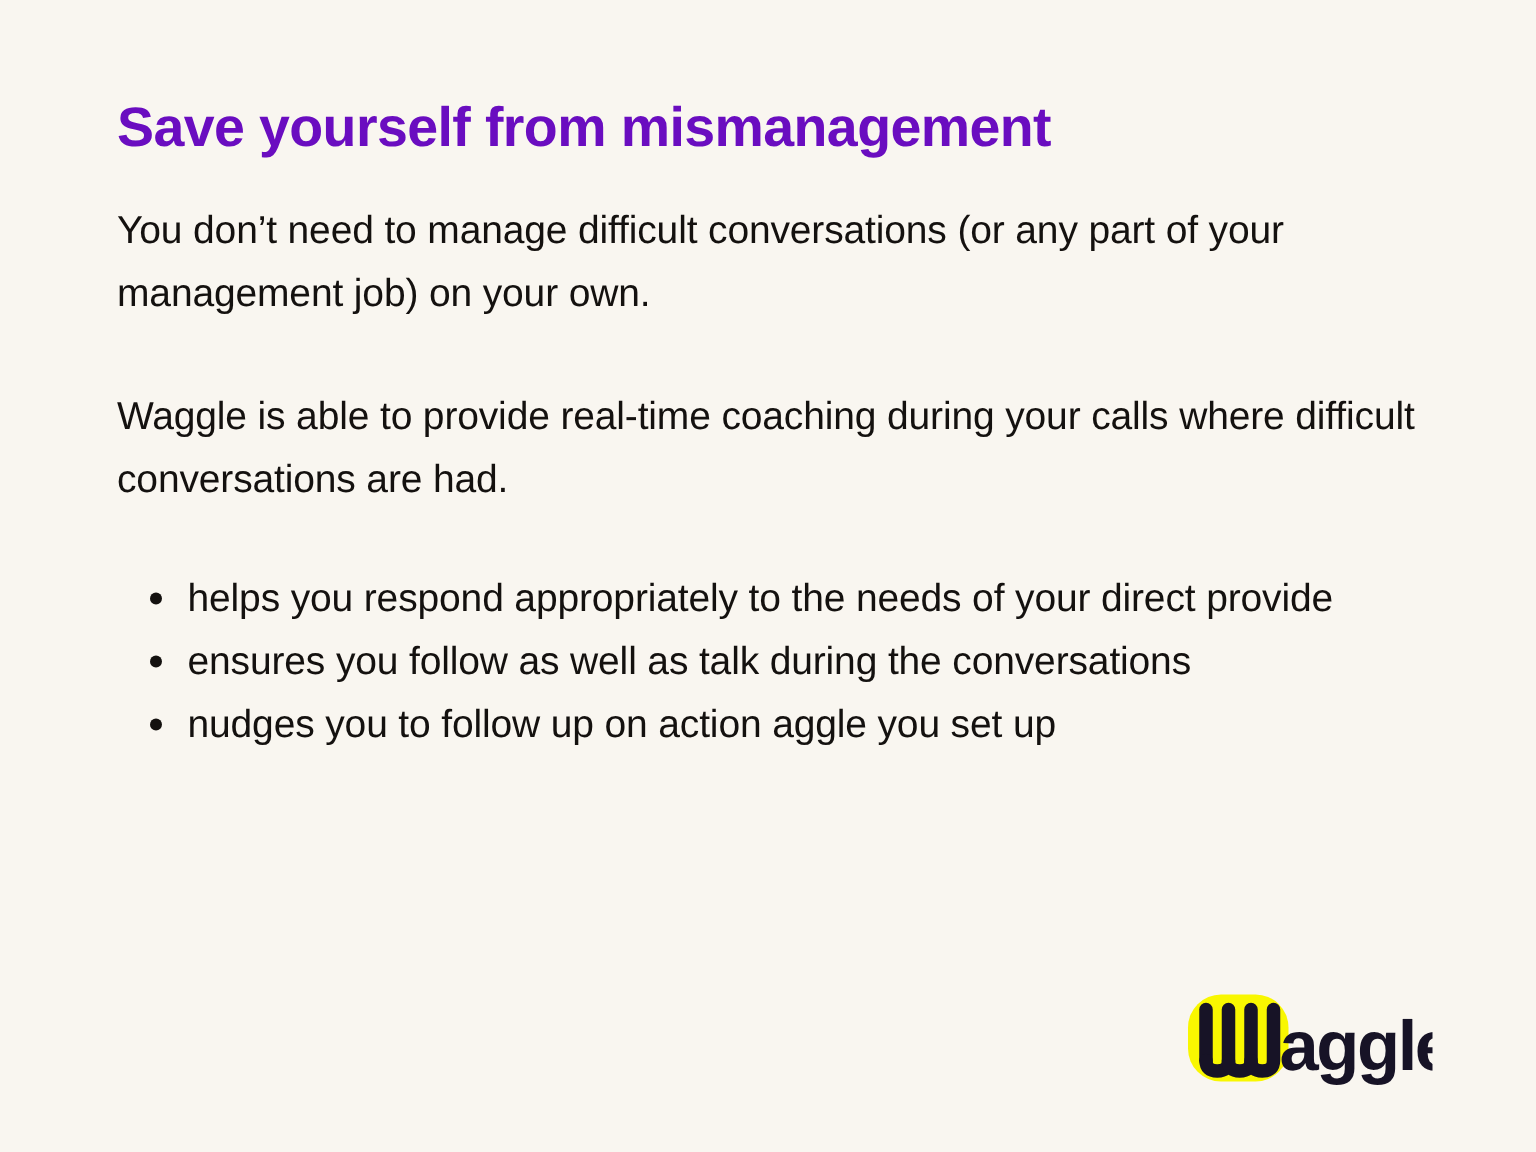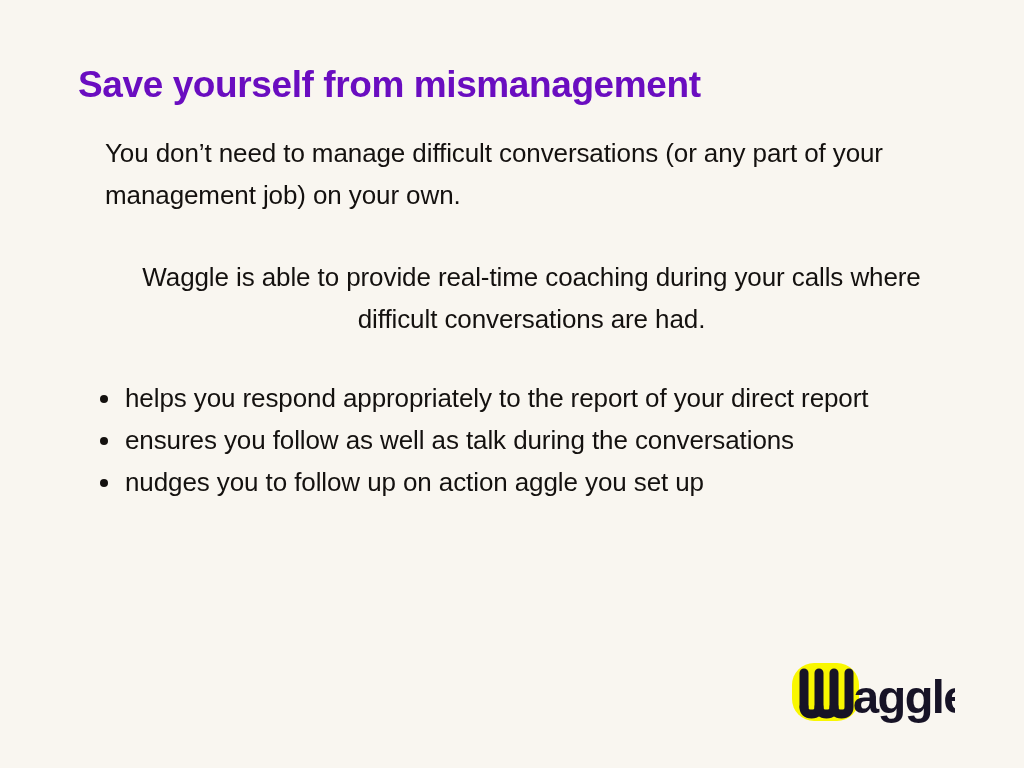--- a/index.html
+++ b/index.html
@@ -37,25 +37,23 @@
   }
   .para {
     font-size: 26px;
     line-height: 42px;
     color: #14110f;
     margin: 0;
     letter-spacing: -0.1px;
   }
   .para-block {
     margin-bottom: 40px;
-    margin-left: 27px;
   }
   .para-block.tight {
     margin-bottom: 38px;
-    text-align: center;
   }
   .bullet-list {
     list-style: none;
     margin: 0;
     padding: 0;
   }
   .bullet-list li {
     position: relative;
     padding-left: 47px;
     font-size: 26px;
@@ -99,21 +97,21 @@
     </div>
 
     <div class="para-block tight">
       <p class="para">Waggle is able to provide real-time coaching during your calls where difficult conversations are had.</p>
     </div>
 
 
     <ul class="bullet-list">
       <li>
         <span class="dot"></span>
-        <span>helps you respond appropriately to the report of your direct report</span>
+        <span>helps you respond appropriately to the needs of your direct provide</span>
       </li>
       <li>
         <span class="dot"></span>
         <span>ensures you follow as well as talk during the conversations</span>
       </li>
       <li>
         <span class="dot"></span>
         <span>nudges you to follow up on action aggle you set up</span>
       </li>
     </ul>

